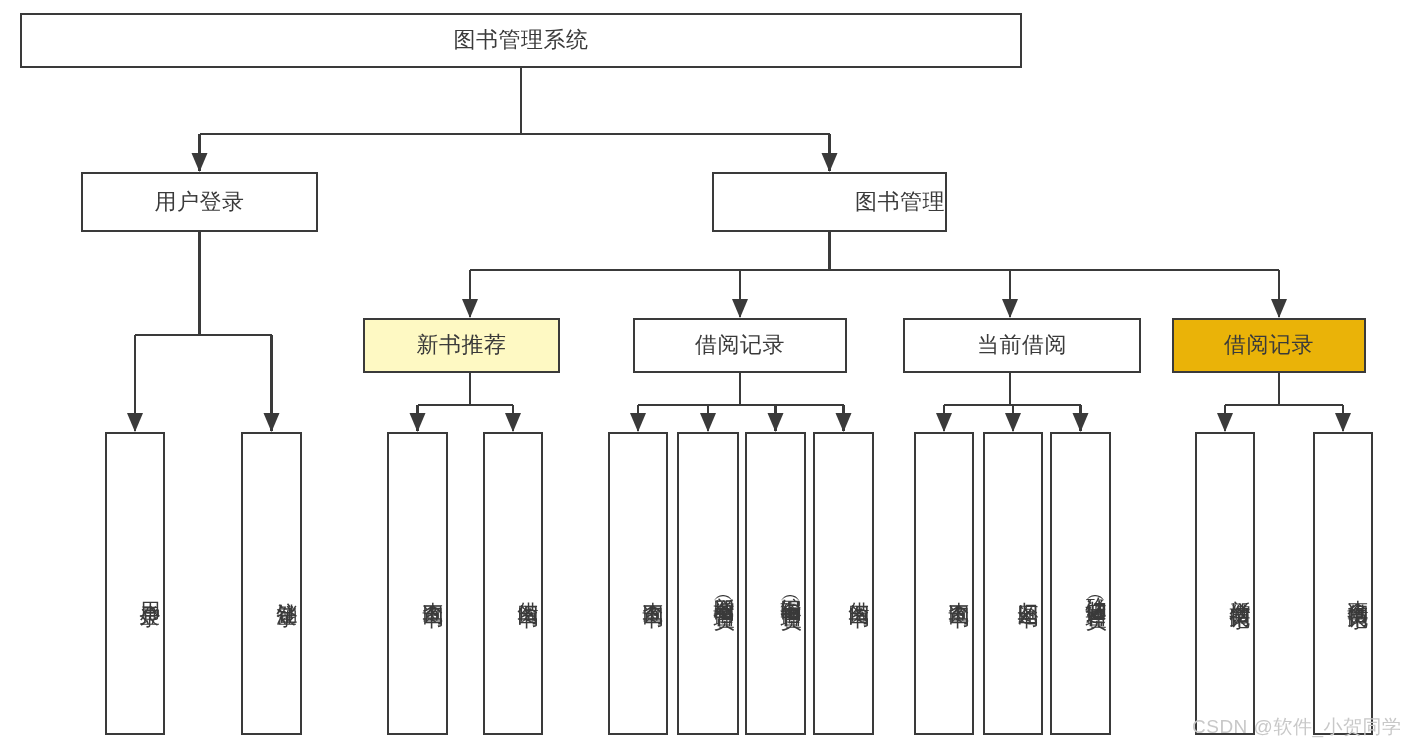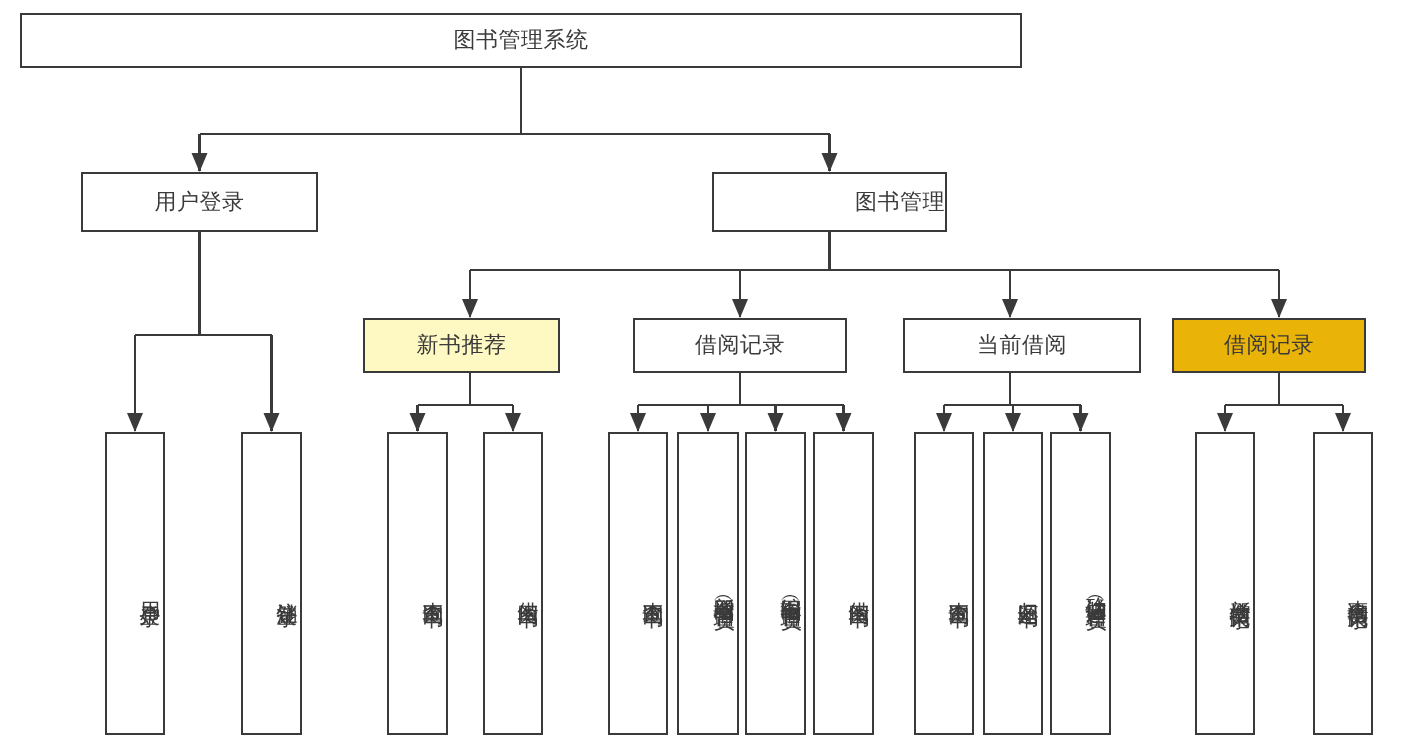--- a/index.html
+++ b/index.html
@@ -180,13 +180,14 @@
       <div class="node vertical" style="left: 1050px; top: 432px; width: 61px; height: 303px; border-color: rgb(58, 58, 58); background: rgb(255, 255, 255);">
         <span class="label">确认归还（管理员）</span>
       </div>
       <div class="node vertical" style="left: 1195px; top: 432px; width: 60px; height: 303px; border-color: rgb(58, 58, 58); background: rgb(255, 255, 255);">
         <span class="label">新增借阅记录</span>
       </div>
       <div class="node vertical" style="left: 1313px; top: 432px; width: 60px; height: 303px; border-color: rgb(58, 58, 58); background: rgb(255, 255, 255);">
         <span class="label">查询借阅记录</span>
       </div>
     </div>
+  <div id="watermark">CSDN @软件_小贺同学</div>
 </div>
 
 </body></html>

